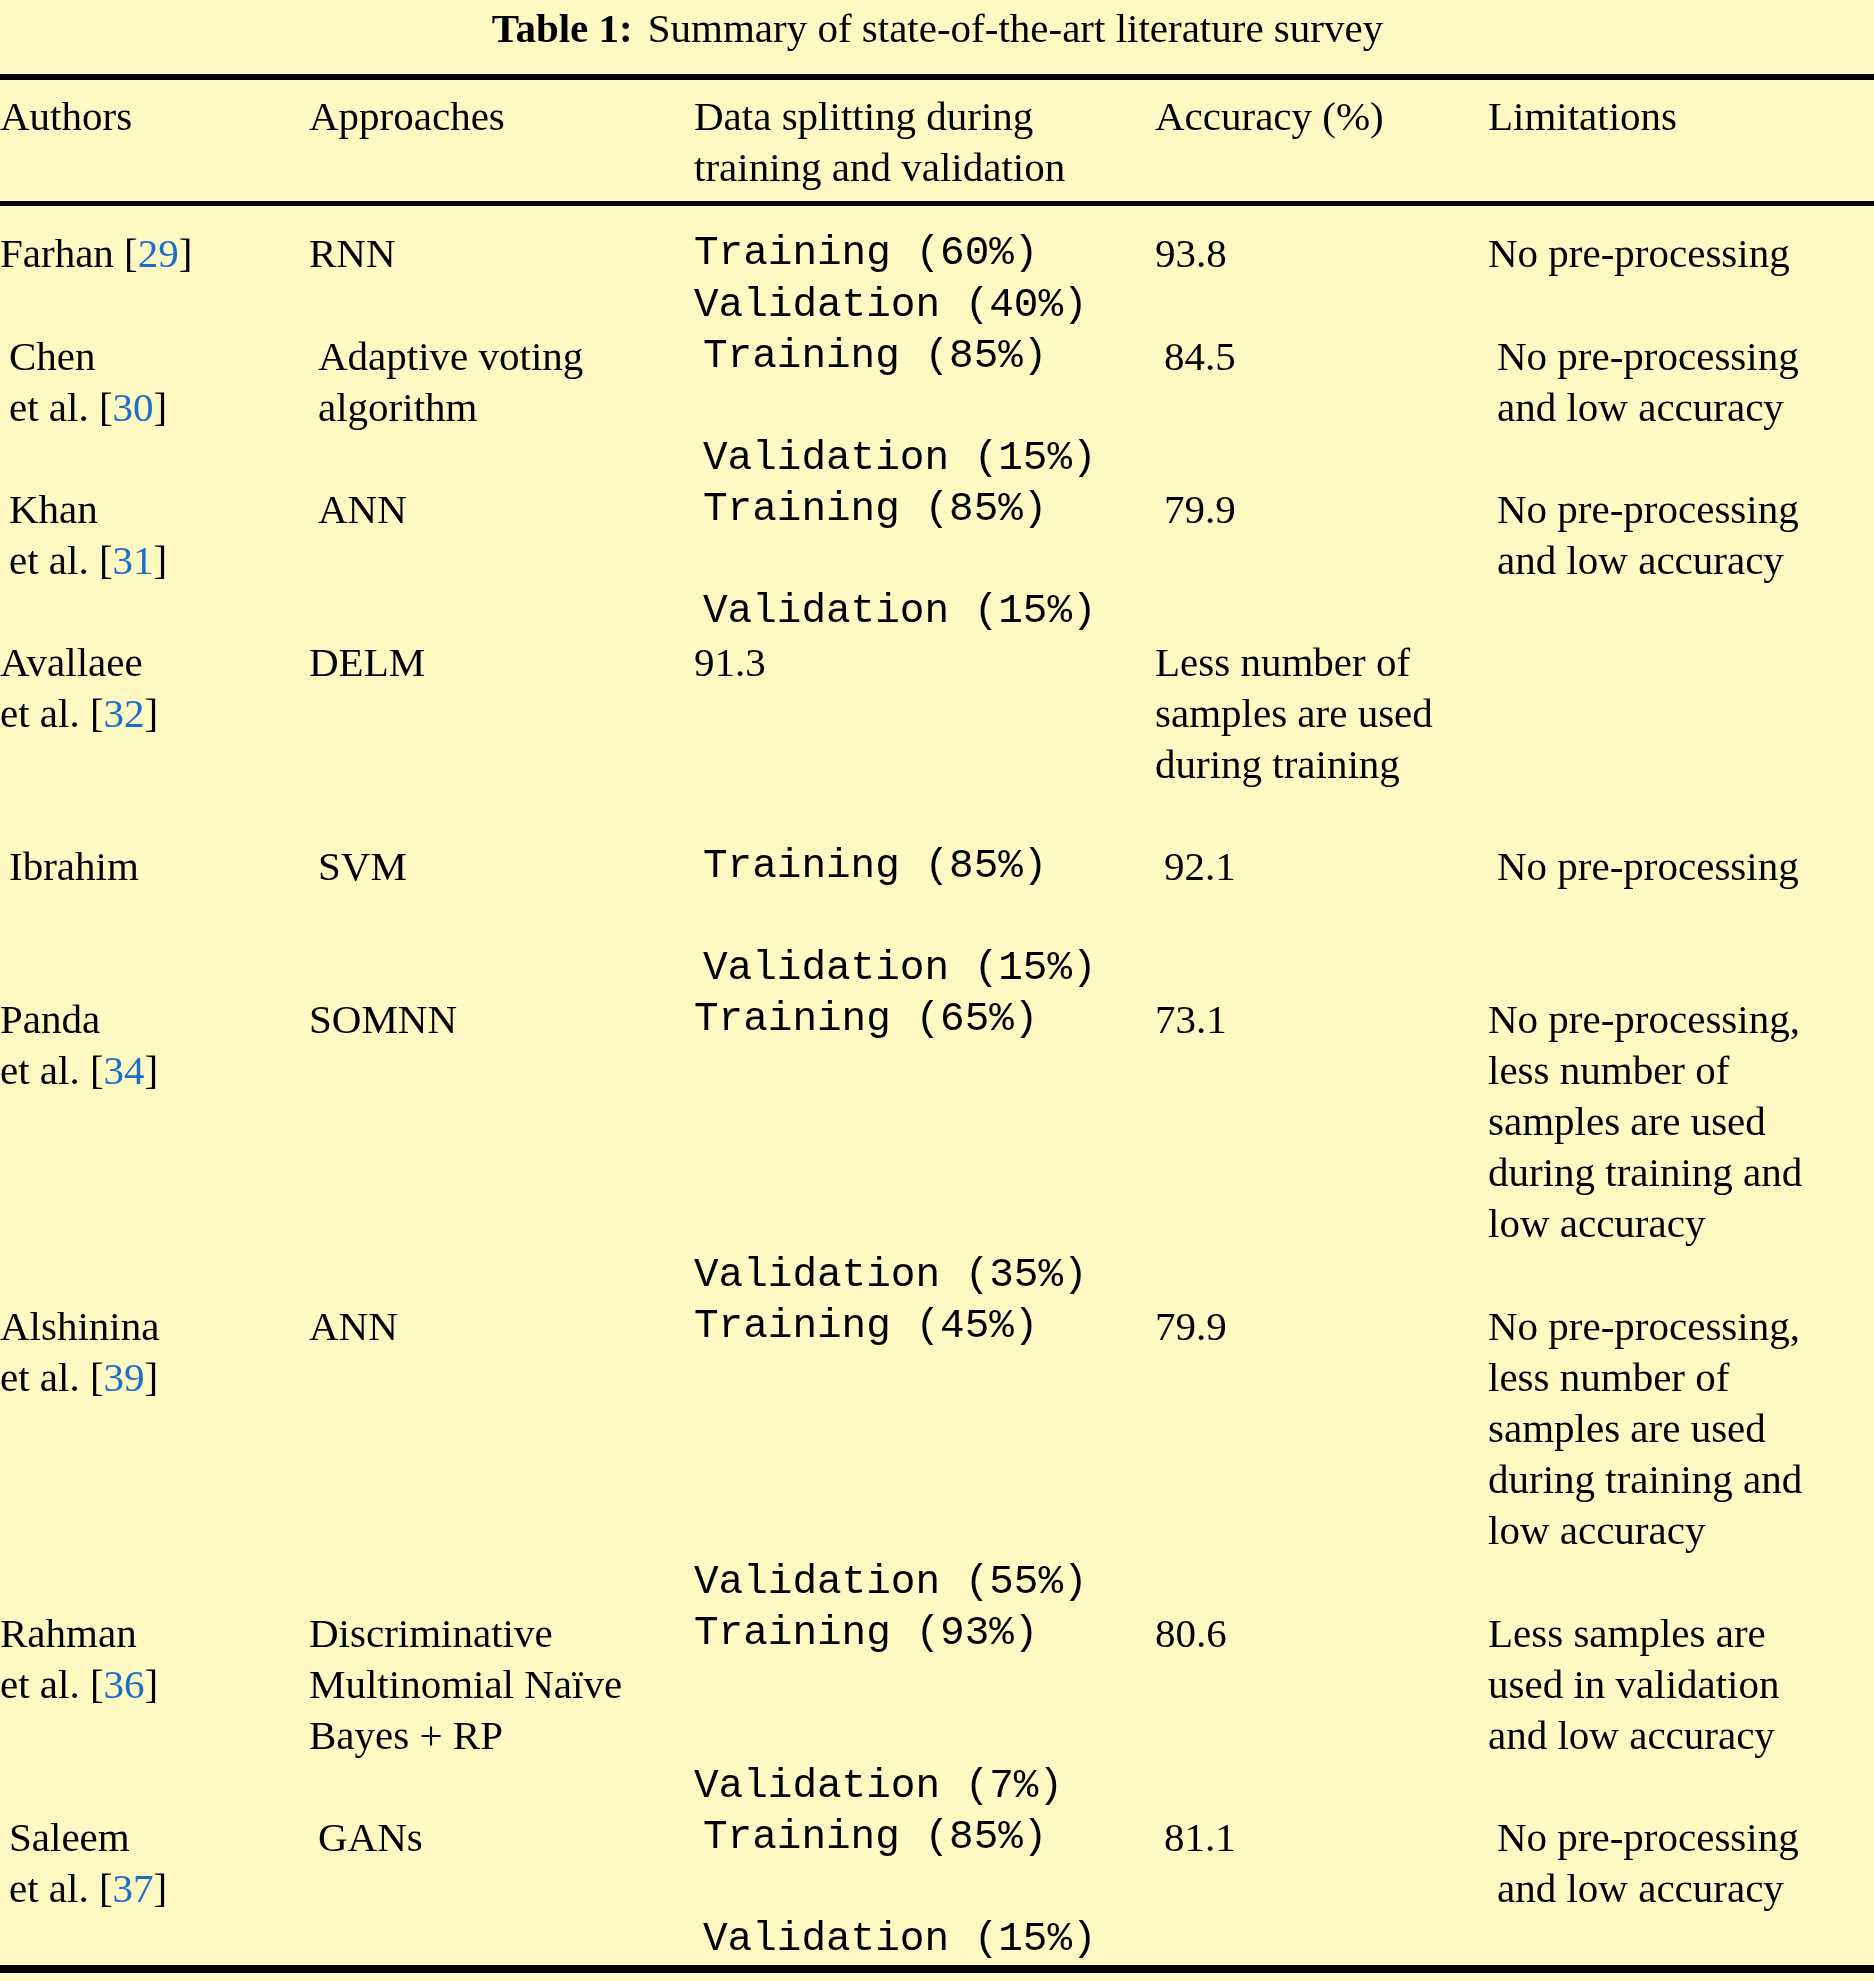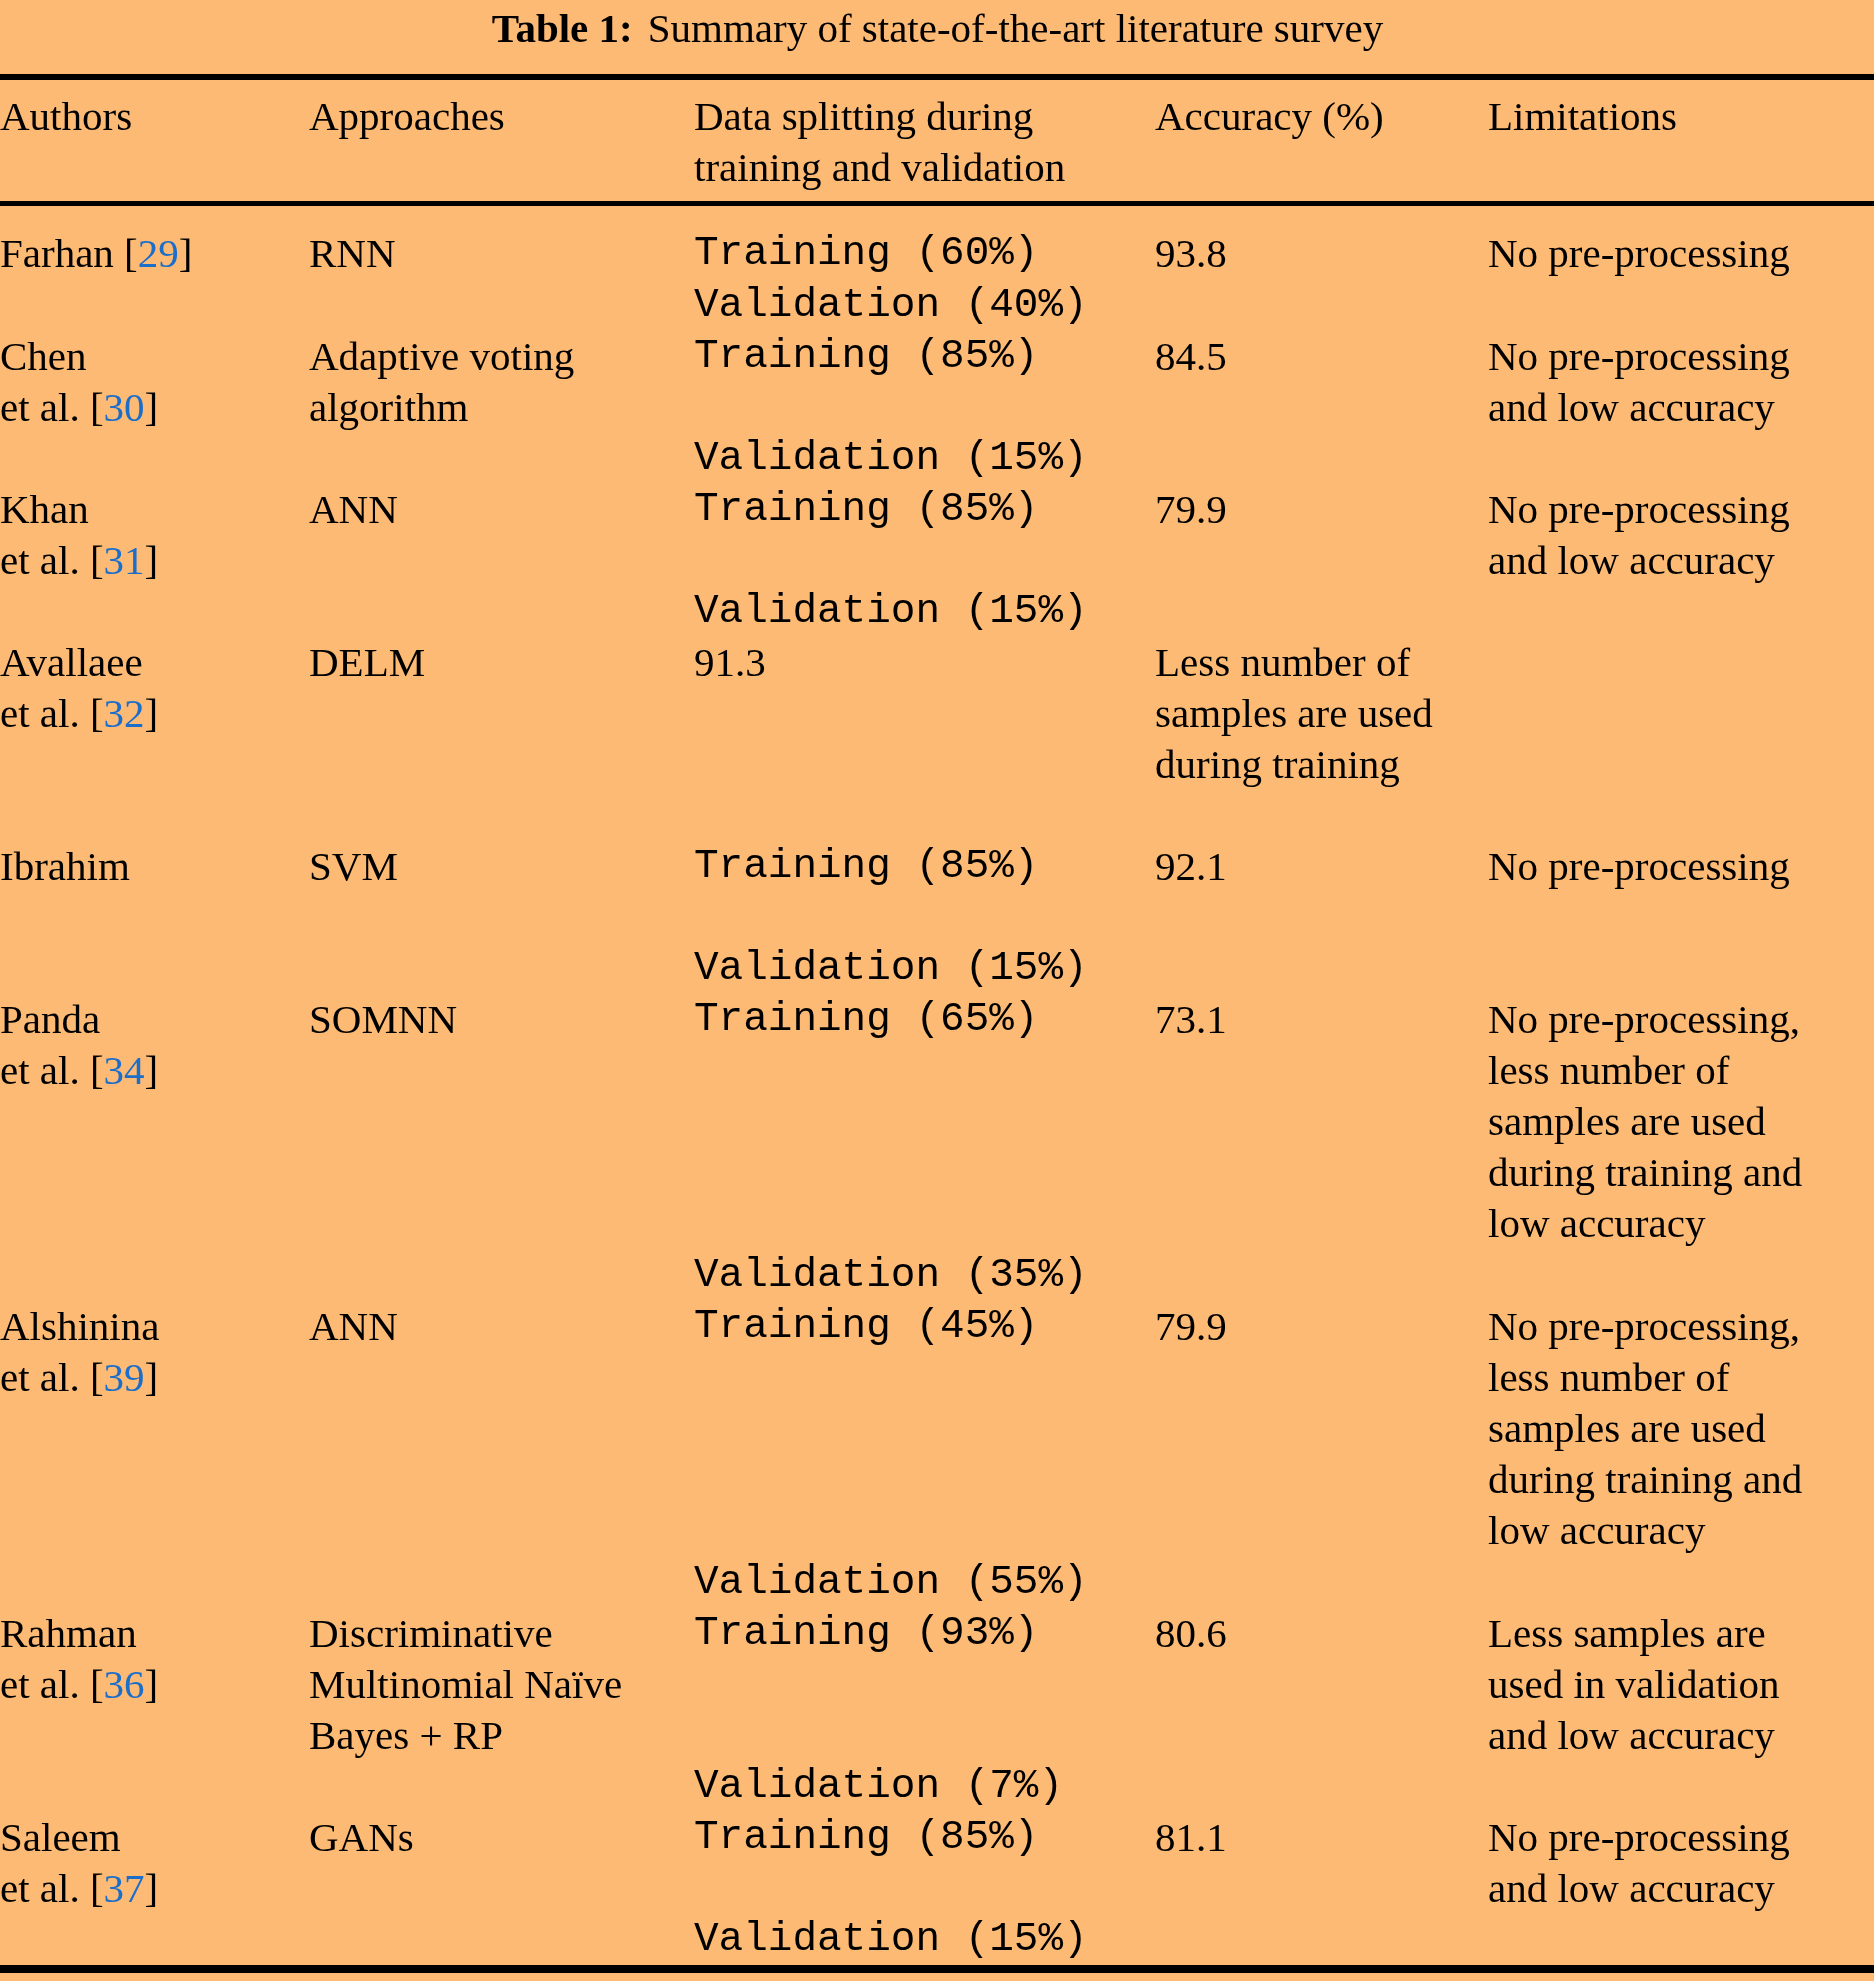--- a/index.html
+++ b/index.html
@@ -1,18 +1,18 @@
 <!DOCTYPE html>
 <html style="font-size:15px"><head>
 <meta charset="utf-8">
 <style>
   html,body{margin:0;padding:0;background:#ffffff;}
   .page{
     width:1875px;height:1981px;
-    background:#fdba74;color:#000;
+    background:#fef9c3;color:#000;
     font-family:"Liberation Serif","DejaVu Serif",serif;
     font-size:41px;line-height:51px;
     overflow:hidden;box-sizing:border-box;
   }
   .title{
     text-align:center;
     padding-top:1.9px;
     margin-bottom:19px;
     line-height:53px;
   }
@@ -25,21 +25,21 @@
     display:grid;
     grid-template-columns:309px 385px 461px 333px 386px;
   }
   .thead{padding-top:11.4px;padding-bottom:7.6px;}
   .tbody{padding-top:22px;}
   .cell{overflow:visible;}
   .ln{display:block;white-space:nowrap;}
   .split{display:flex;flex-direction:column;justify-content:space-between;font-family:Liberation Mono, monospace;}
   .trow{display:grid;grid-template-columns:309px 385px 461px 333px 386px;}
   .lines-2{min-height:103px;}
-  .lines-3{min-height:153px;}
+  .lines-3{min-height:153px;padding-left:9px;}
   .lines-4{min-height:204px;}
   .lines-6{min-height:307px;}
   .ref{text-decoration:none;cursor:pointer;}
 </style>
 </head>
 <body>
 
 <div class="page">
 
   <div class="title">

